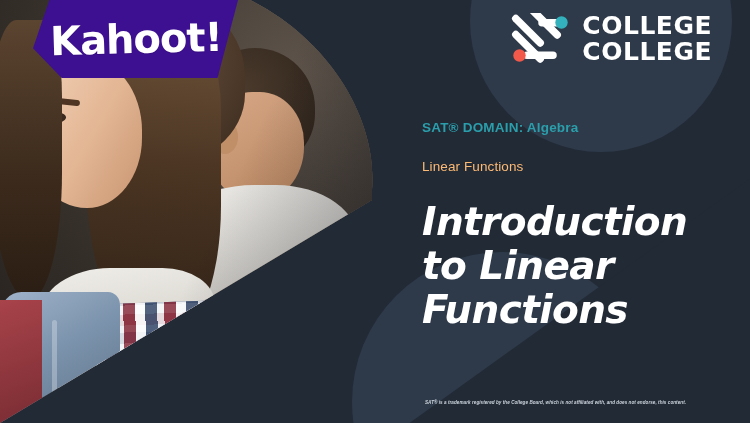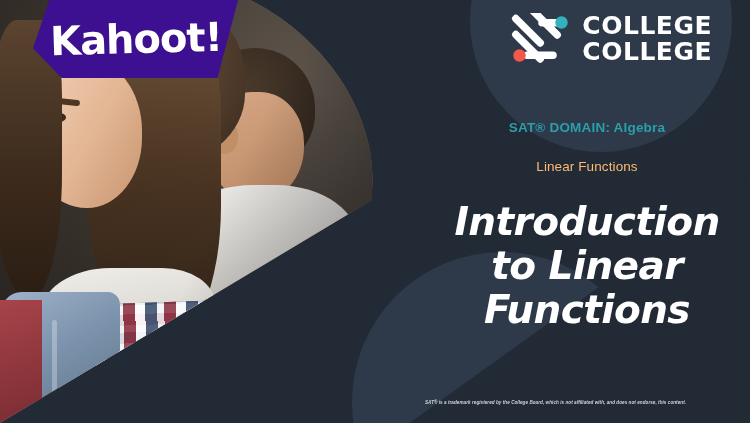--- a/index.html
+++ b/index.html
@@ -229,24 +229,23 @@
     font-weight:bold;
     font-size:25px;
     line-height:26px;
     letter-spacing:.5px;
   }
   .cs-word div { white-space:nowrap; }
 
   
   .panel {
     position:absolute;
-    left:432px; top:120px;
+    left:422px; top:120px;
     width:310px;
     z-index:5;
-    text-align:center;
   }
   .eyebrow {
     color:#2b9eab;
     font-weight:bold;
     font-size:13.5px;
     letter-spacing:.2px;
     margin-bottom:18px;
   }
   .subhead {
     color:#fdba74;

